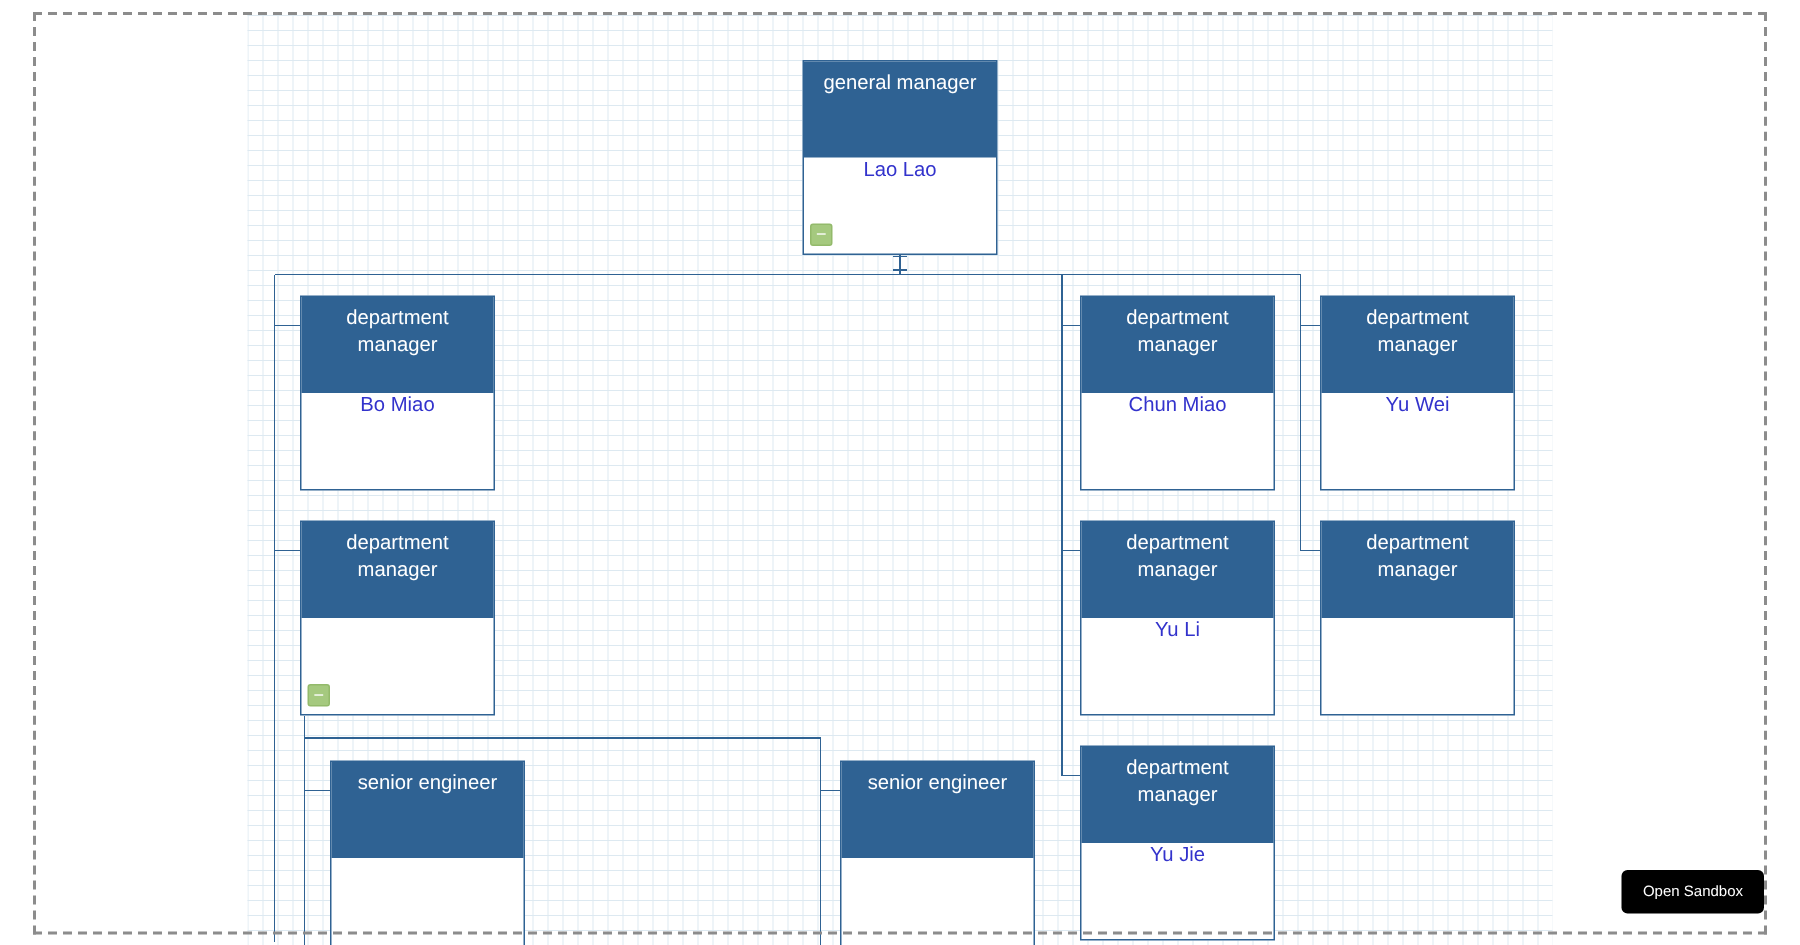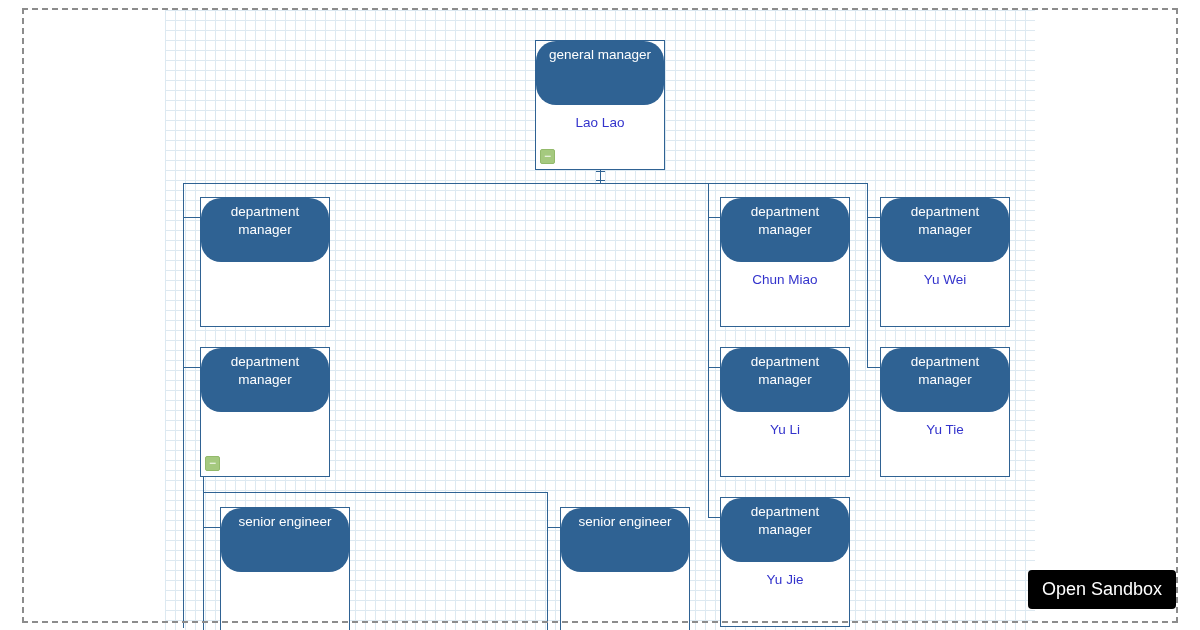--- a/index.html
+++ b/index.html
@@ -22,34 +22,34 @@
   .links{
     position:absolute;left:0;top:0;width:1200px;height:630px;
     pointer-events:none;z-index:2;
   }
   .node{
     position:absolute;width:130px;height:130px;background:#ffffff;
     border:1px solid #2f6293;box-sizing:border-box;z-index:3;cursor:move;
   }
   .node-header{
     height:64px;background:#2f6293;color:#ffffff;text-align:center;
-    padding:5px 4px 0 4px;font-size:13.5px;line-height:18px;box-sizing:border-box;border-radius:20px;
+    padding:5px 4px 0 4px;font-size:13.5px;line-height:18px;box-sizing:border-box;
   }
   .node-name{
-    text-align:center;padding-top:10px;color:#3333cc;font-size:13.5px;
+    text-align:center;color:#3333cc;font-size:13.5px;
   }
   .collapse-btn{
     position:absolute;left:4px;bottom:5px;width:15px;height:15px;
     background:#a5c97f;border:1px solid #93ba6b;border-radius:2px;
     color:#ffffff;font-size:12px;line-height:13px;text-align:center;
     cursor:pointer;box-sizing:border-box;
   }
   .sandbox-btn{
     position:absolute;right:24px;bottom:21px;background:#000000;color:#ffffff;
-    font-size:18px;padding:9px 14px;border-radius:4px;cursor:pointer;z-index:10;
+    font-size:10px;padding:9px 14px;border-radius:4px;cursor:pointer;z-index:10;
     font-family:"Liberation Sans",sans-serif;
   }
 </style>
 </head>
 <body>
 
 <div class="page">
 
   <div class="paper"></div>
 
@@ -84,20 +84,21 @@
   </svg>
 
   <div class="node" style="left:535px;top:40px;">
     <div class="node-header">general manager</div>
     <div class="node-name">Lao Lao</div>
     <div class="collapse-btn">−</div>
   </div>
 
   <div class="node" style="left:200px;top:197px;">
     <div class="node-header">department manager</div>
+    <div class="node-name">Bo Miao</div>
   </div>
 
   <div class="node" style="left:200px;top:347px;">
     <div class="node-header">department manager</div>
     <div class="collapse-btn">−</div>
   </div>
 
   <div class="node" style="left:720px;top:197px;">
     <div class="node-header">department manager</div>
     <div class="node-name">Chun Miao</div>
@@ -108,21 +109,20 @@
     <div class="node-name">Yu Wei</div>
   </div>
 
   <div class="node" style="left:720px;top:347px;">
     <div class="node-header">department manager</div>
     <div class="node-name">Yu Li</div>
   </div>
 
   <div class="node" style="left:880px;top:347px;">
     <div class="node-header">department manager</div>
-    <div class="node-name">Yu Tie</div>
   </div>
 
   <div class="node" style="left:720px;top:497px;">
     <div class="node-header">department manager</div>
     <div class="node-name">Yu Jie</div>
   </div>
 
   <div class="node" style="left:220px;top:507px;">
     <div class="node-header">senior engineer</div>
   </div>

